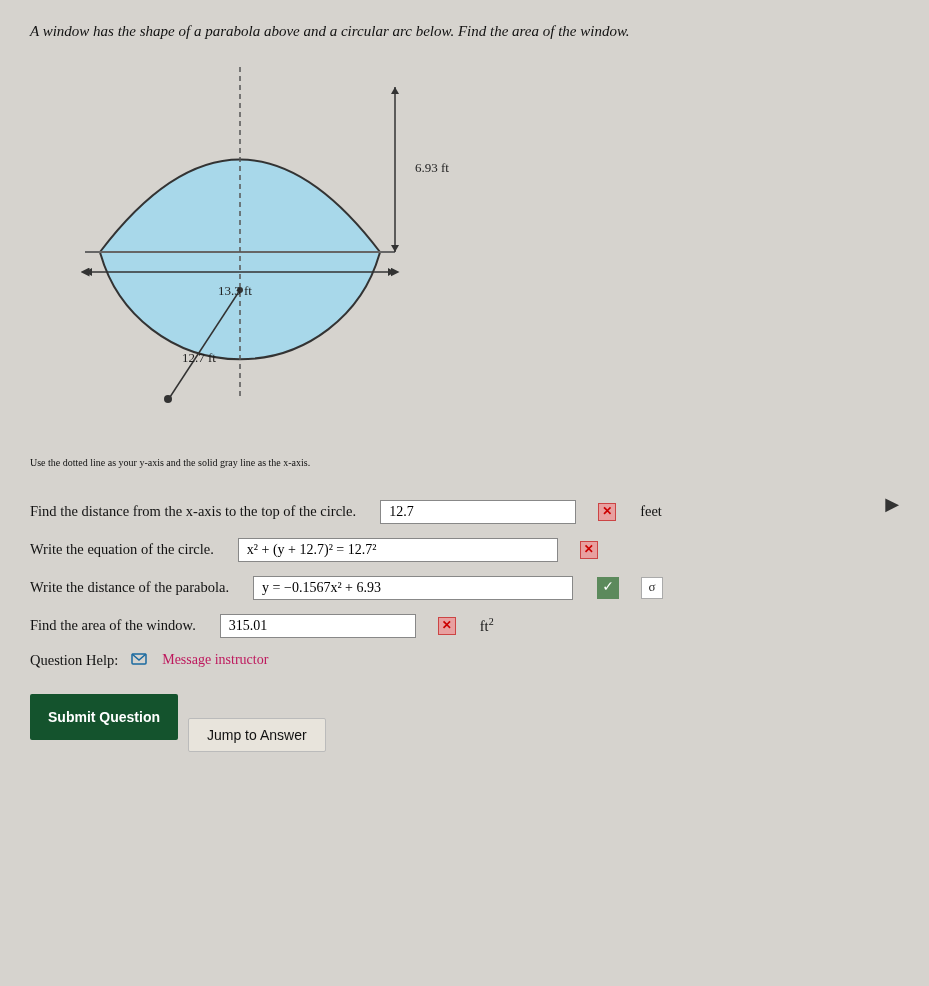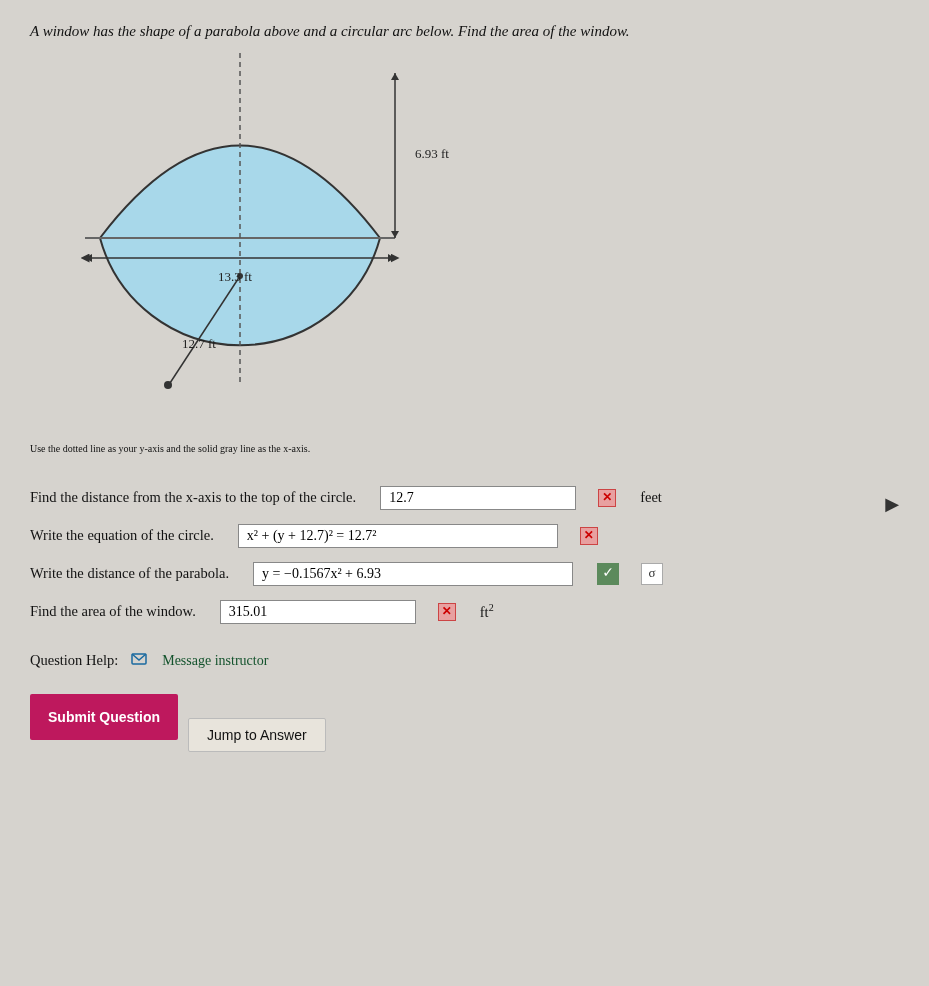--- a/index.html
+++ b/index.html
@@ -8,20 +8,21 @@
       background: #d6d3ce;
       width: 929px;
       min-height: 986px;
       padding: 20px 30px;
       color: #111;
       font-size: 15px;
     }
     .question-text {
       font-size: 15px;
       line-height: 1.5;
+      margin-bottom: 14px;
       font-style: italic;
     }
     .diagram-area {
       display: flex;
       justify-content: flex-start;
       margin-bottom: 18px;
       padding-left: 10px;
     }
     .diagram-container {
       position: relative;
@@ -97,39 +98,38 @@
       height: 22px;
       background: white;
       border: 1px solid #aaa;
       color: #333;
       font-size: 13px;
       margin-left: 2px;
       cursor: pointer;
     }
     .help-row {
       display: flex;
-      align-items: flex-end;
+      align-items: center;
       gap: 13px;
       margin-bottom: 14px;
       font-size: 14.5px;
     }
     .help-link {
-      color: #14532d;
+      color: #be185d;
       text-decoration: none;
       font-size: 14px;
       cursor: pointer;
-      margin-top: 15px;
     }
     .buttons-row {
       display: flex;
       gap: 10px;
       align-items: center;
     }
     .btn-submit {
-      background: #be185d;
+      background: #14532d;
       color: white;
       border: none;
       padding: 15px 18px;
       font-size: 14px;
       font-weight: bold;
       cursor: pointer;
       border-radius: 2px;
     }
     .btn-jump {
       background: #e8e4dc;

